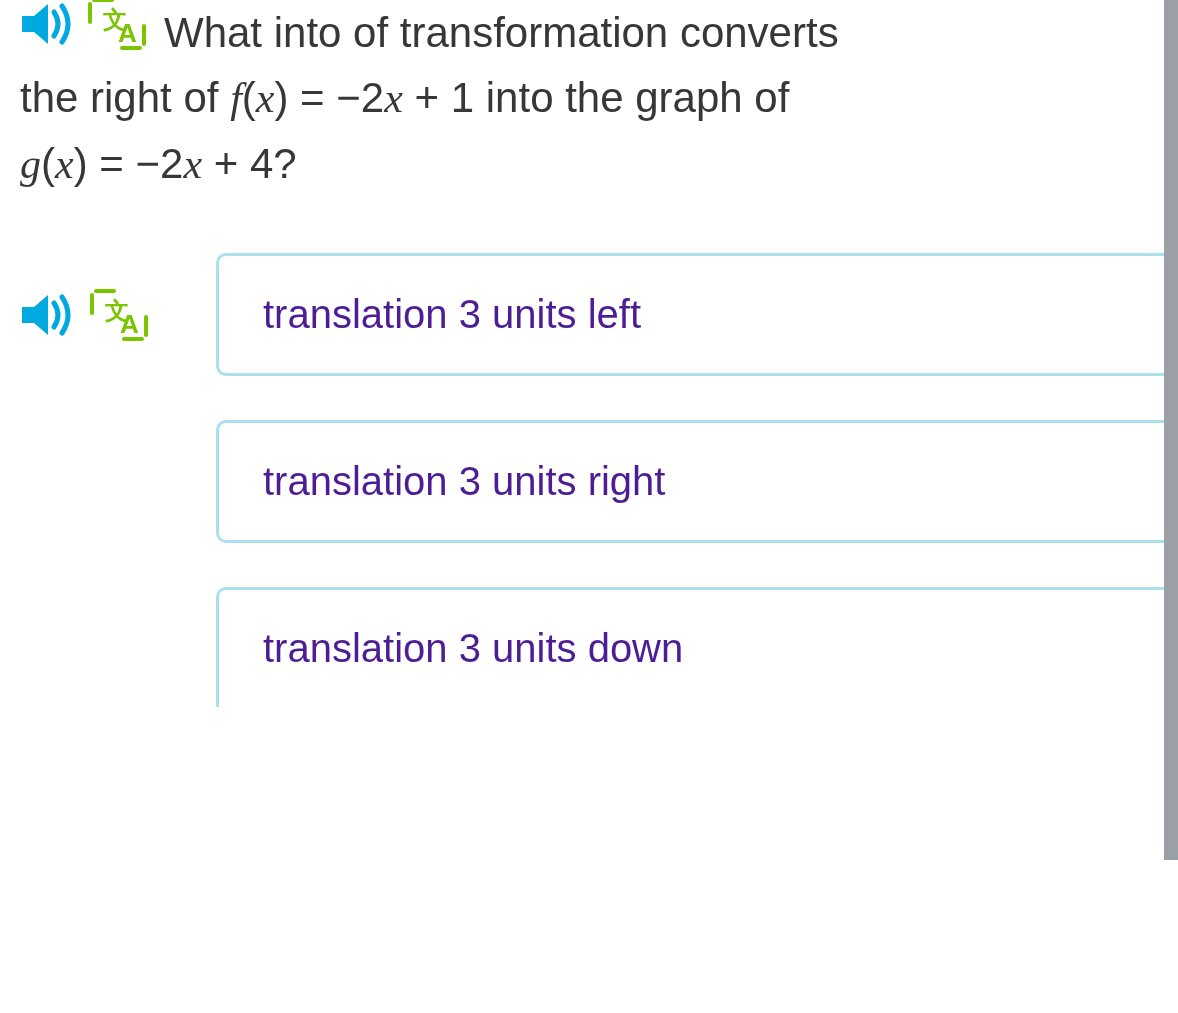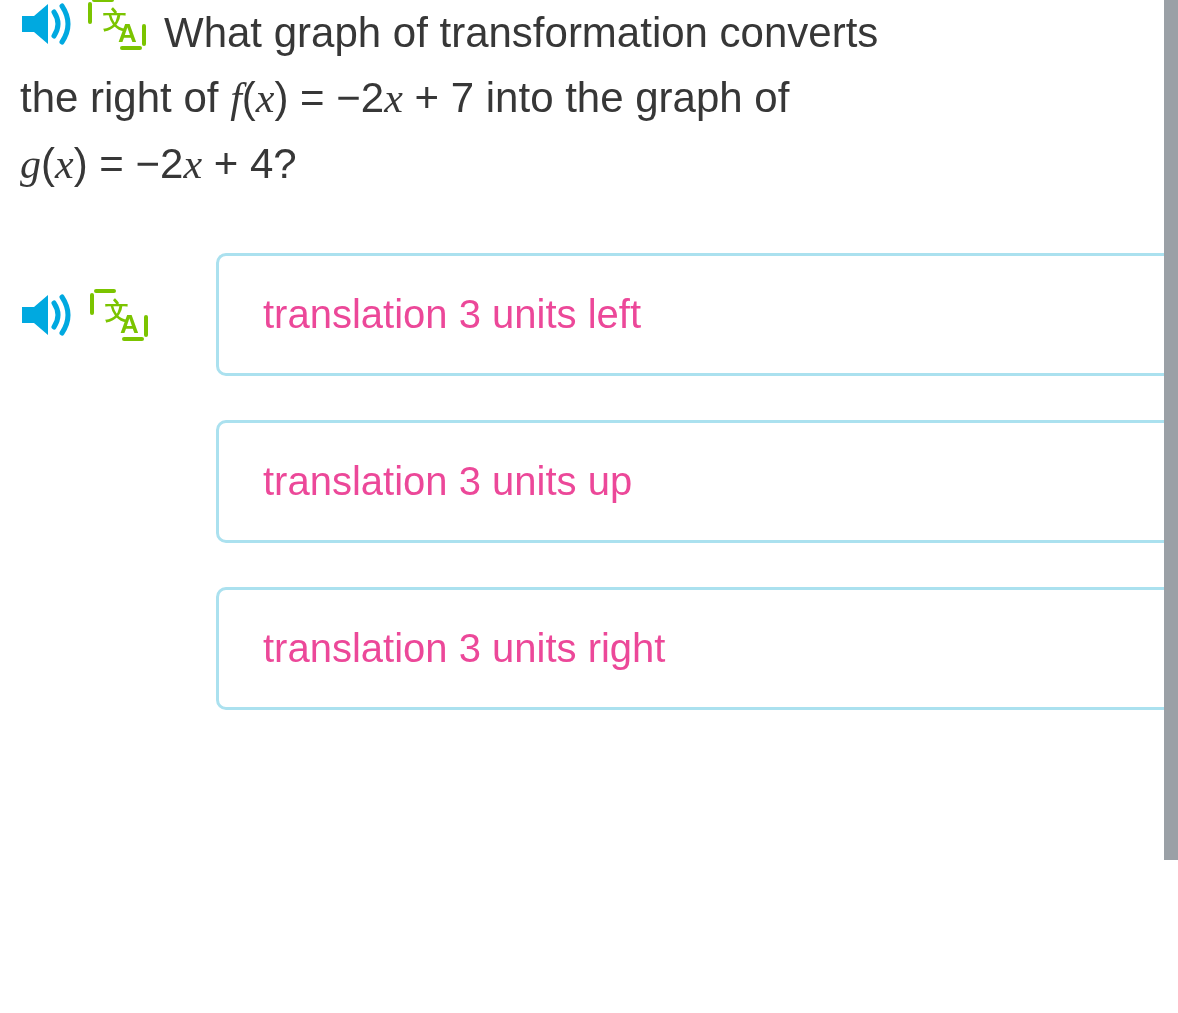--- a/index.html
+++ b/index.html
@@ -67,21 +67,21 @@
   }
   .answer-row .side-icons.hidden { visibility: hidden; }
 
   .option {
     flex: 1;
     border: 3px solid #abe1ef;
     border-radius: 10px;
     background: #ffffff;
     padding: 36px 40px 36px 44px;
     font-size: 40px;
-    color: #ec4899;
+    color: #4c1d95;
     text-align: left;
     cursor: pointer;
     margin-right: 0;
   }
   .option.last { border-bottom: none; border-bottom-left-radius: 0; border-bottom-right-radius: 0; }
 
   
   .speaker {
     width: 56px; height: 48px;
     display: inline-block;
@@ -121,24 +121,24 @@
             <path d="M2 6 L2 24" stroke="#7bc400" stroke-width="4" stroke-linecap="round" fill="none"></path>
             <path d="M34 2 L52 2" stroke="#7bc400" stroke-width="4" stroke-linecap="round" fill="none" opacity="0"></path>
             <path d="M6 50 L24 50" stroke="#7bc400" stroke-width="4" stroke-linecap="round" fill="none" opacity="0"></path>
             <path d="M34 50 L52 50" stroke="#7bc400" stroke-width="4" stroke-linecap="round" fill="none"></path>
             <path d="M56 28 L56 46" stroke="#7bc400" stroke-width="4" stroke-linecap="round" fill="none"></path>
             <text x="15" y="30" font-size="24" fill="#7bc400" font-family="Arial" font-weight="bold">文</text>
             <text x="30" y="44" font-size="26" fill="#7bc400" font-family="Arial" font-weight="bold">A</text>
           </svg>
         </span>
       </span>
-      <span>What graph of transformation converts</span>
+      <span>What into of transformation converts</span>
     </span>
     <span class="q-line">
-      <span>the right of </span><span class="math-i">f</span><span>(</span><span class="math-i">x</span><span>)</span><span> = −2</span><span class="math-i">x</span><span> + 7 into the graph of</span>
+      <span>the right of </span><span class="math-i">f</span><span>(</span><span class="math-i">x</span><span>)</span><span> = −2</span><span class="math-i">x</span><span> + 1 into the graph of</span>
     </span>
     <span class="q-line">
       <span class="math-i">g</span><span>(</span><span class="math-i">x</span><span>)</span><span> = −2</span><span class="math-i">x</span><span> + 4?</span>
     </span>
   </div>
 
   <div class="answers">
 
     <div class="answer-row">
       <span class="side-icons">
@@ -158,30 +158,30 @@
             <text x="15" y="30" font-size="24" fill="#7bc400" font-family="Arial" font-weight="bold">文</text>
             <text x="30" y="44" font-size="26" fill="#7bc400" font-family="Arial" font-weight="bold">A</text>
           </svg>
         </span>
       </span>
       <button class="option">
         <span>translation 3 units left</span>
       </button>
     </div>
 
-    <div class="answer-row">
-      <span class="side-icons hidden"></span>
-      <button class="option">
-        <span>translation 3 units up</span>
-      </button>
-    </div>
 
     <div class="answer-row">
       <span class="side-icons hidden"></span>
       <button class="option">
         <span>translation 3 units right</span>
       </button>
     </div>
 
+    <div class="answer-row" style="margin-bottom:0;">
+      <span class="side-icons hidden"></span>
+      <button class="option last">
+        <span>translation 3 units down</span>
+      </button>
+    </div>
 
   </div>
 
 </div>
 
 </body></html>

